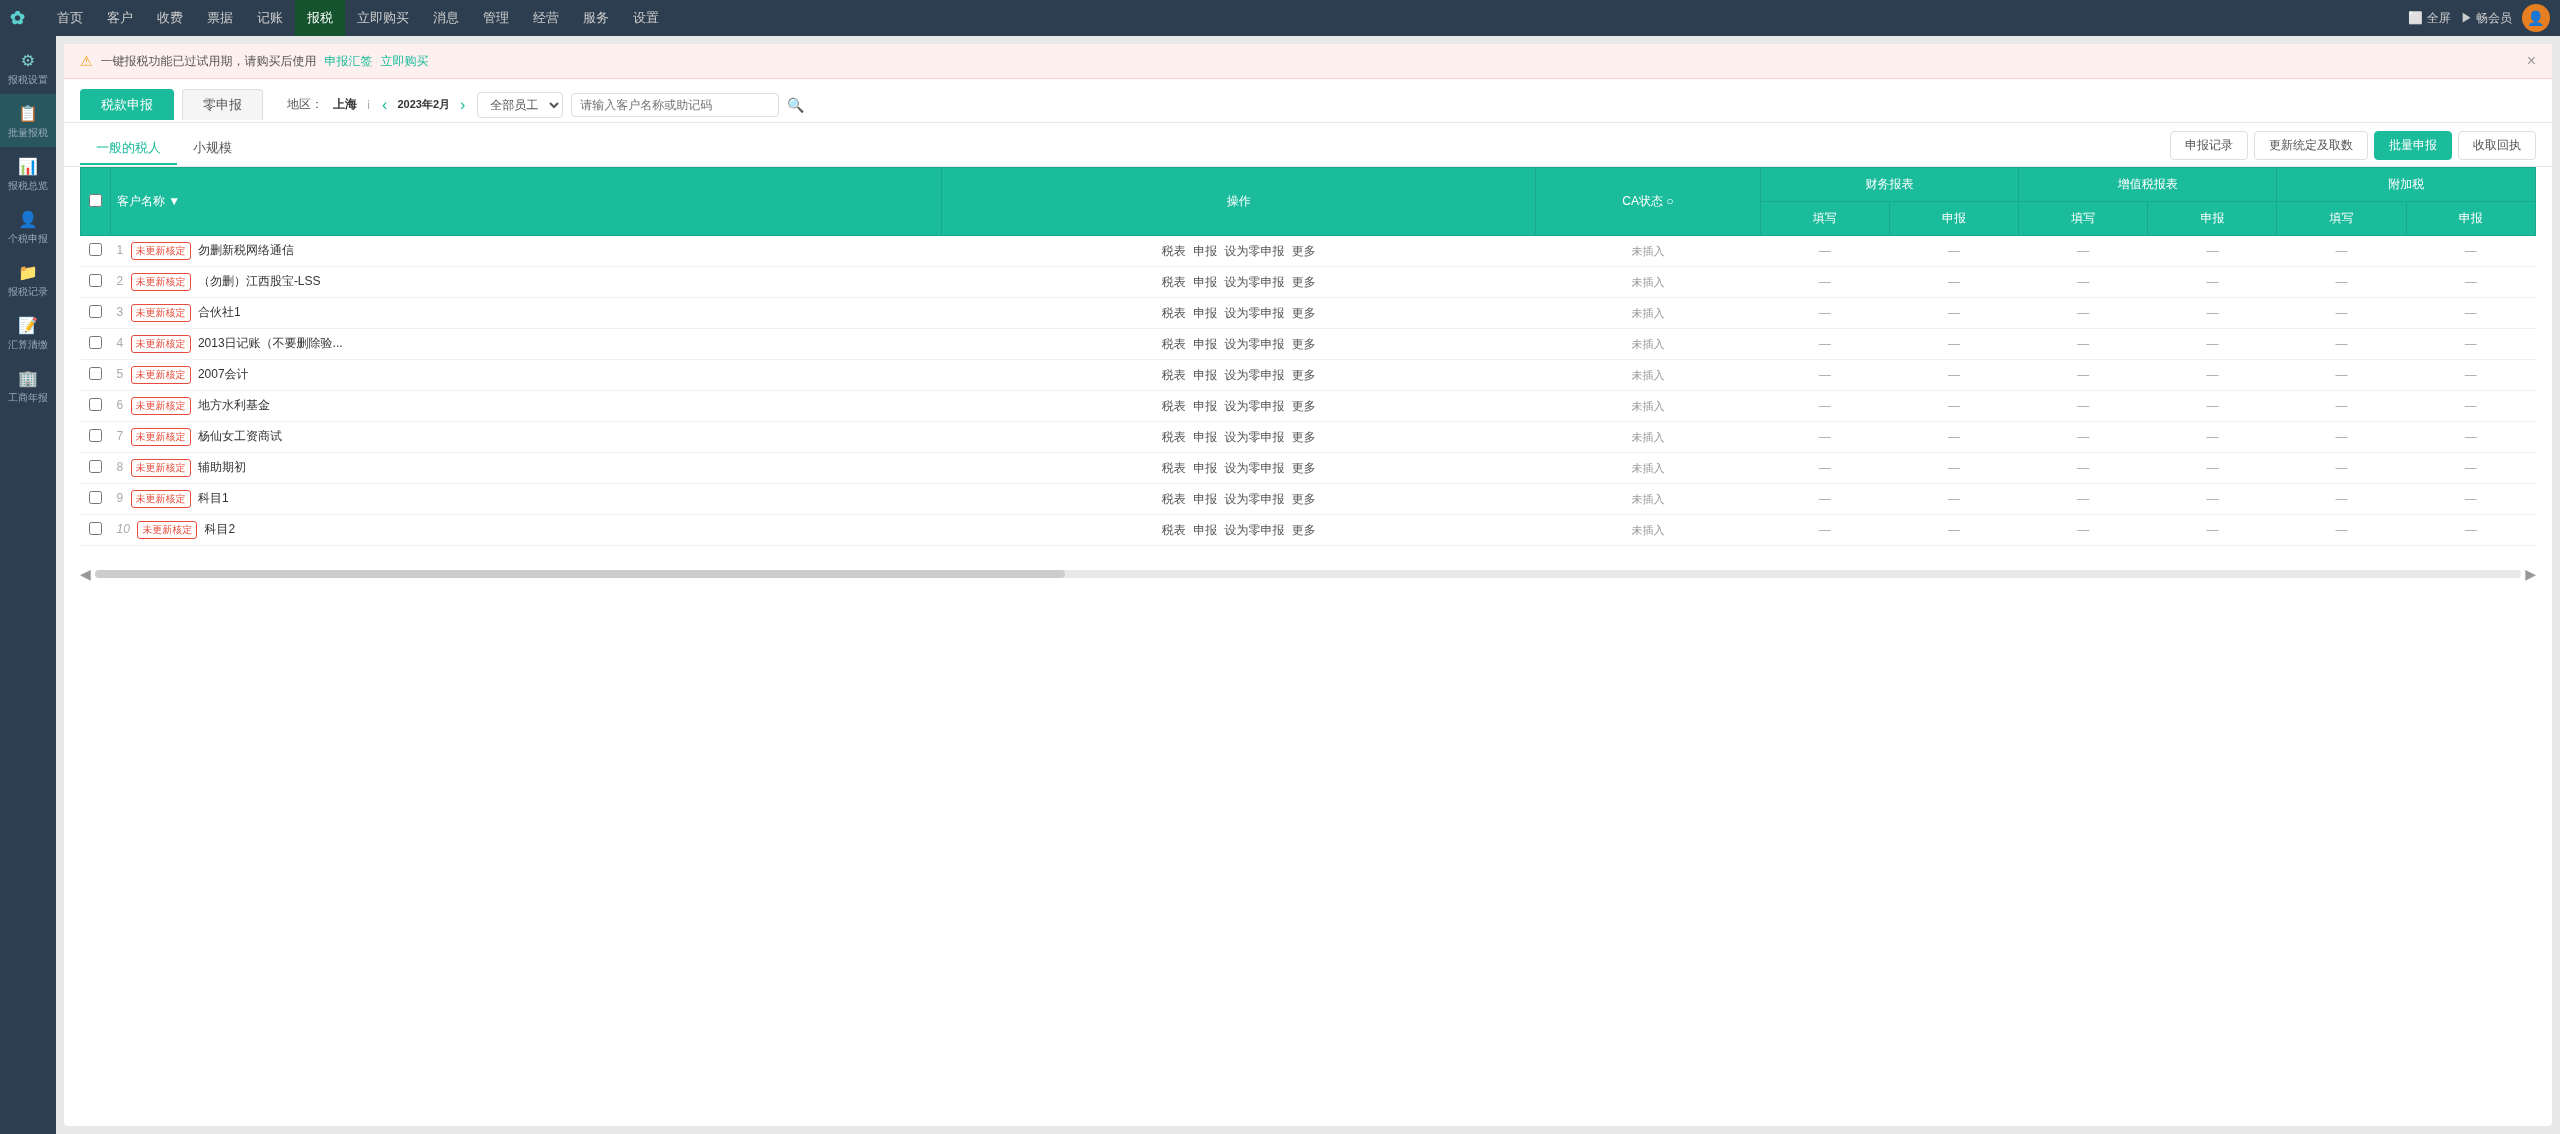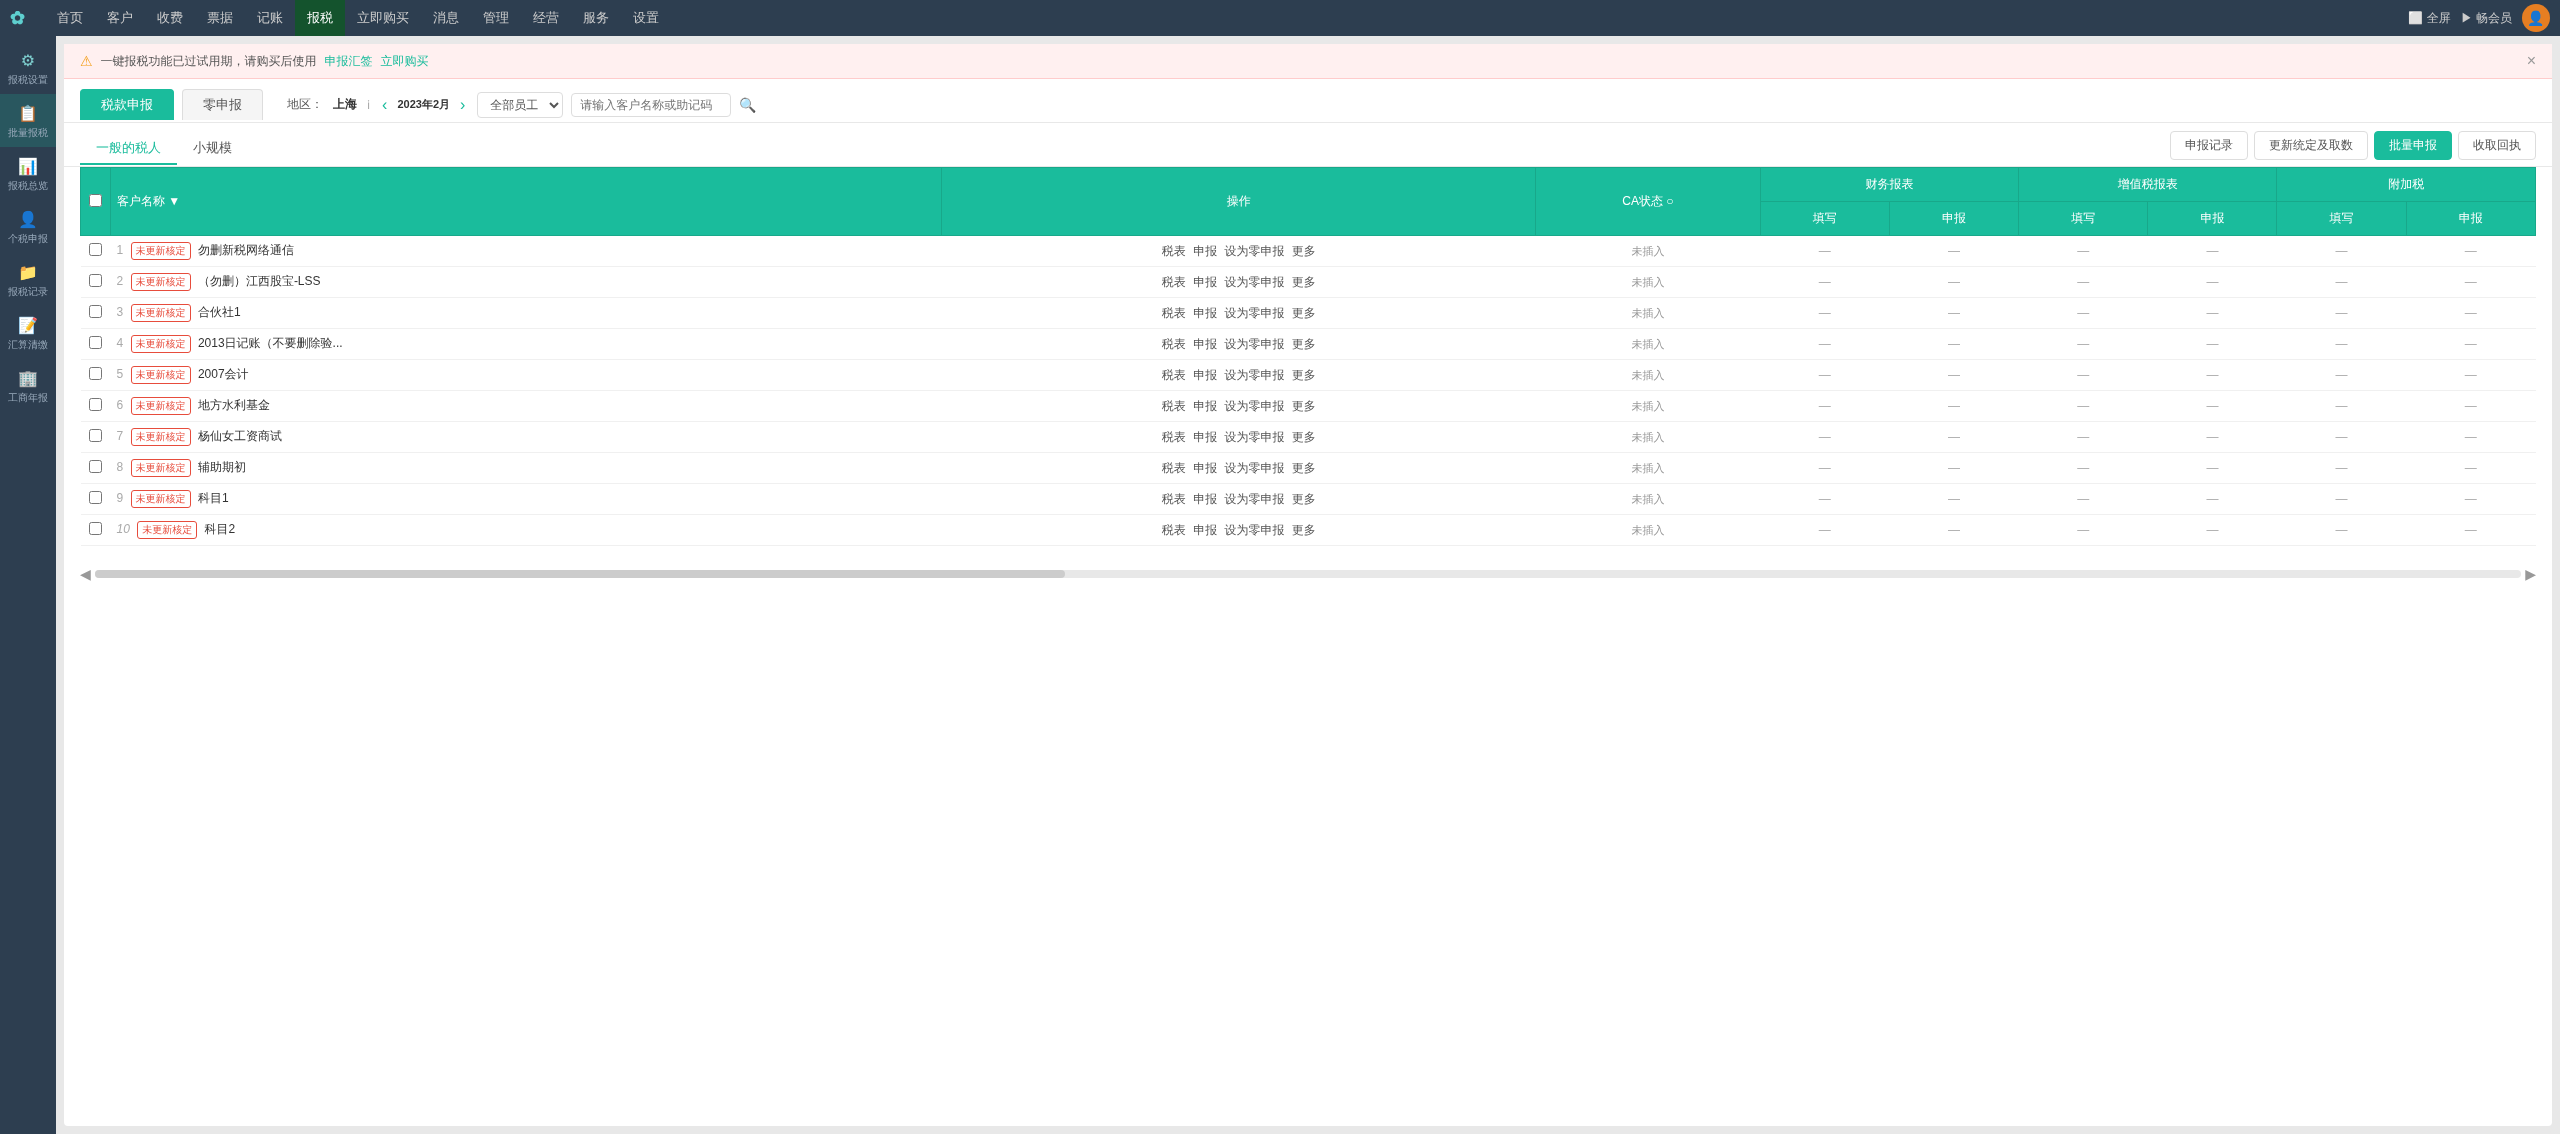--- a/index.html
+++ b/index.html
@@ -38,21 +38,21 @@
     .tabs-bar { padding: 10px 16px 2px; display: flex; align-items: center; gap: 8px; border-bottom: 1px solid #e8e8e8; }
     .tab-btn { padding: 6px 20px; border-radius: 4px 4px 0 0; border: 1px solid #ddd; border-bottom: none; cursor: pointer; font-size: 13px; background: #f5f5f5; color: #555; }
     .tab-btn.active { background: #1abc9c; color: #fff; border-color: #1abc9c; }
     .location-label { font-size: 12px; color: #555; }
     .location-val { font-weight: bold; color: #333; }
     .info-icon { color: #aaa; font-size: 12px; cursor: pointer; }
     .date-nav { display: flex; align-items: center; gap: 6px; }
     .date-nav button { background: none; border: none; cursor: pointer; color: #1abc9c; font-size: 16px; padding: 0 4px; }
     .date-val { font-size: 11px; font-weight: bold; color: #333; }
     .dept-select { border: 1px solid #ddd; border-radius: 4px; padding: 4px 8px; font-size: 12px; color: #555; background: #fff; cursor: pointer; }
-    .search-box { border: 1px solid #ddd; border-radius: 4px; padding: 4px 8px; font-size: 12px; width: 160px; color: #555; }
+    .search-box { border: 1px solid #ddd; border-radius: 4px; padding: 4px 8px; font-size: 12px; width: 208px; color: #555; }
     .search-btn { background: none; border: none; cursor: pointer; color: #999; font-size: 14px; }
 
     
     .sub-tabs { padding: 8px 16px 0; display: flex; align-items: center; gap: 0; border-bottom: 1px solid #e8e8e8; }
     .sub-tab { padding: 6px 16px; cursor: pointer; font-size: 13px; color: #555; border-bottom: 2px solid transparent; }
     .sub-tab.active { color: #1abc9c; border-bottom: 2px solid #1abc9c; }
     .btn { padding: 5px 14px; border-radius: 4px; border: 1px solid #ddd; cursor: pointer; font-size: 12px; background: #fff; color: #555; }
     .btn-primary { background: #1abc9c; color: #fff; border-color: #1abc9c; }
     .btn-outline { background: #fff; color: #555; }
 

